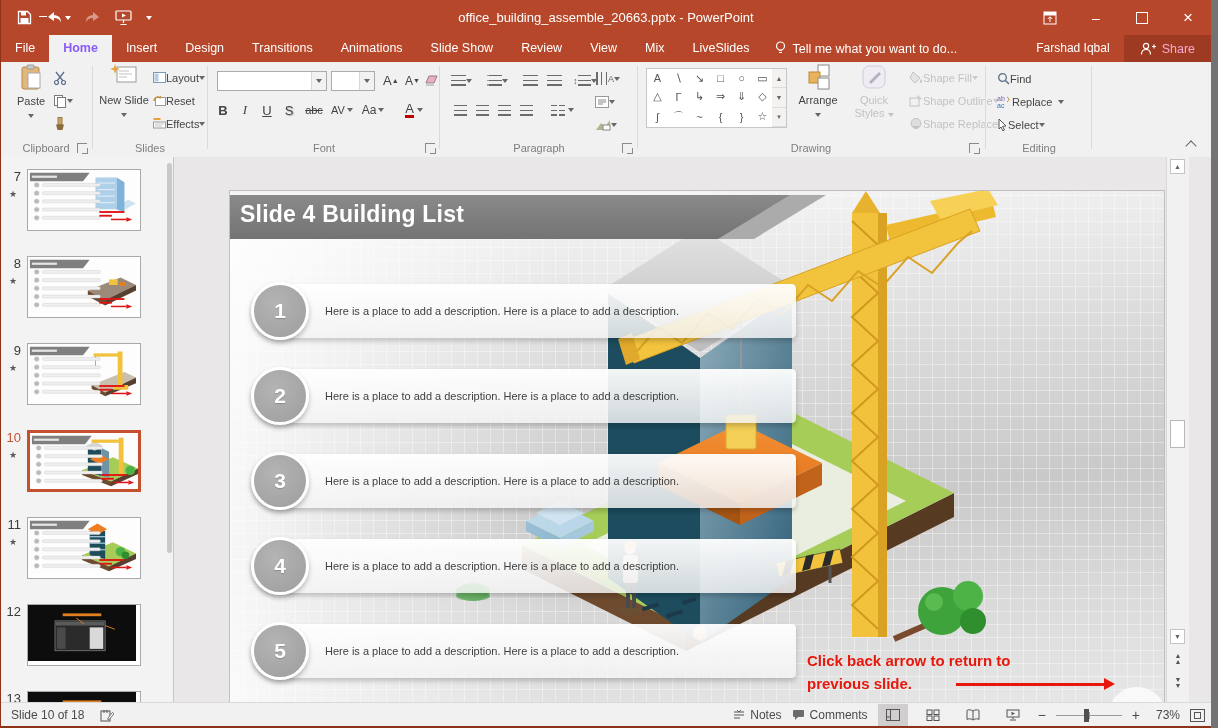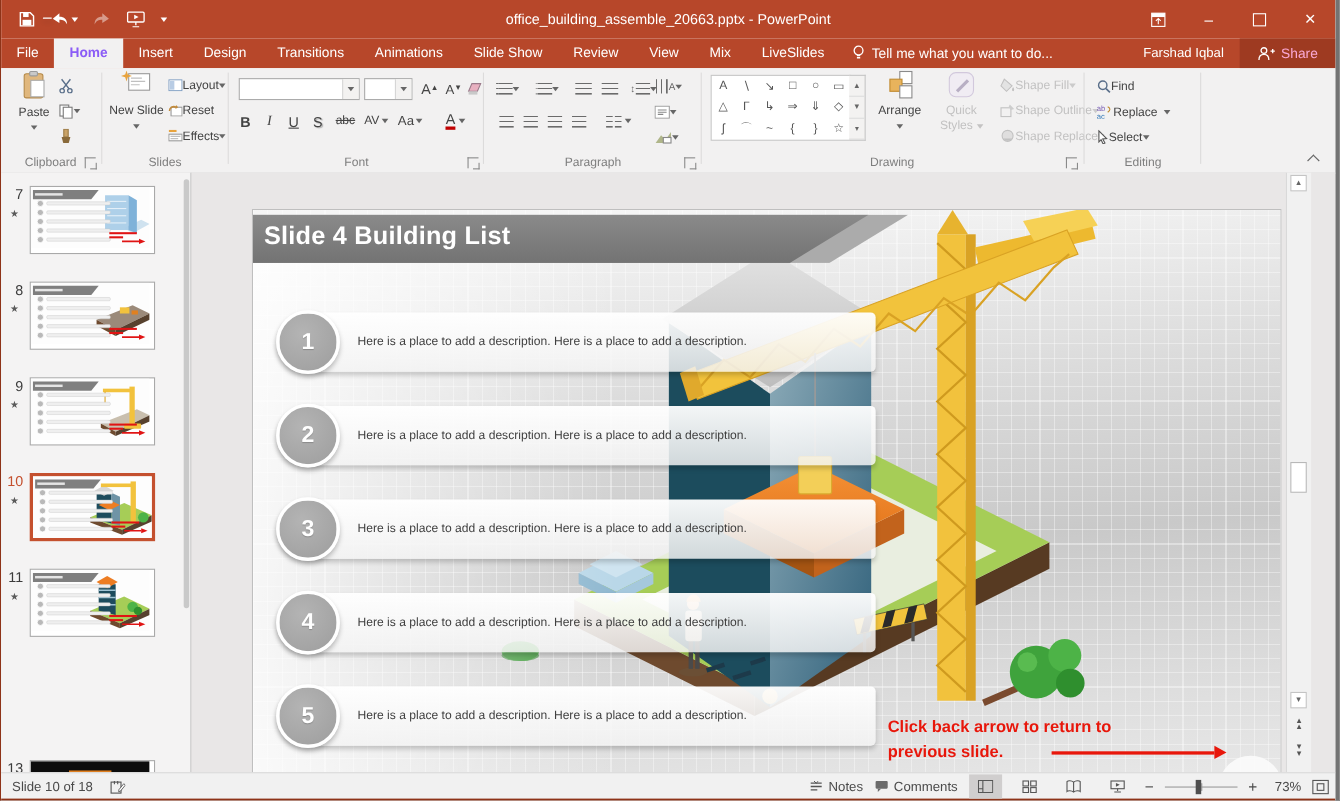--- a/index.html
+++ b/index.html
@@ -1,17 +1,17 @@
 <!DOCTYPE html>
 <html><head>
 <meta charset="utf-8">
 <style>
   html,body{margin:0;padding:0;background:#444;}
   #app{position:relative;width:1218px;height:728px;overflow:hidden;background:#fff;
-       font-family:"Liberation Sans",sans-serif;border-left:1px solid #8e3318;border-right:4px solid #737373;box-sizing:border-box;}
+       font-family:"Liberation Sans",sans-serif;border-left:1px solid #8e3318;border-right:7px solid #737373;box-sizing:border-box;}
   
   .titlebar{position:absolute;left:0;top:0;width:100%;height:35px;background:#b7472a;}
   .qat{position:absolute;left:16px;top:0;height:35px;display:flex;align-items:center;gap:14px;}
   .qbtn{display:flex;align-items:center;color:#fff;}
   .tb-title{position:absolute;left:0;right:0;top:0;height:35px;line-height:35px;text-align:center;color:#fff;font-size:13px;}
   .wincontrols{position:absolute;right:0;top:0;height:35px;display:flex;}
   .wbtn{width:46px;height:35px;display:flex;align-items:center;justify-content:center;color:#fff;font-size:14px;}
   .maxbox{width:10px;height:10px;border:1px solid #fff;}
   .dim{opacity:.45;}
   .mini-caret{width:0;height:0;border-left:3px solid transparent;border-right:3px solid transparent;border-top:4px solid #fff;}
@@ -615,20 +615,34 @@
               <circle cx="9" cy="42.400000000000006" r="3" fill="#b9b9b9" stroke="#fff" stroke-width=".8"></circle>
               <rect x="15" y="40.800000000000004" width="60" height="3.2" rx="1.2" fill="#efefef" stroke="#c8c8c8" stroke-width=".4"></rect>
               <circle cx="9" cy="51.2" r="3" fill="#b9b9b9" stroke="#fff" stroke-width=".8"></circle>
               <rect x="15" y="49.6" width="60" height="3.2" rx="1.2" fill="#efefef" stroke="#c8c8c8" stroke-width=".4"></rect>
               <rect x="74" y="44" width="26" height="2" fill="#e01414"></rect>
               <rect x="74" y="48" width="13" height="2" fill="#e01414"></rect>
               <line x1="86" y1="53" x2="102" y2="53" stroke="#e01414" stroke-width="1.6"></line>
               <polygon points="102,50.5 108,53 102,55.5" fill="#e01414"></polygon>
             </svg></div>
     </div>
+        <div class="thumb-row" style="top:447px">
+      <div class="tnum">12</div>
+
+      <div class="tbox"><svg viewBox="0 0 112 60" width="108" height="56" preserveAspectRatio="none">
+              <rect x="0" y="0" width="112" height="60" fill="#0d0d0d"></rect>
+              <rect x="36" y="9" width="40" height="3" fill="#e08020"></rect>
+              <rect x="28" y="17" width="52" height="32" fill="#2b2b2b" stroke="#808080" stroke-width=".8"></rect>
+              <rect x="29" y="18" width="50" height="4" fill="#5a5a5a"></rect>
+              <rect x="30" y="24" width="9" height="23" fill="#4a4a4a"></rect>
+              <rect x="64" y="24" width="14" height="23" fill="#d9d9d9"></rect>
+              <line x1="50" y1="14" x2="58" y2="20" stroke="#e08020"></line>
+              <line x1="80" y1="22" x2="90" y2="26" stroke="#e08020"></line>
+            </svg></div>
+    </div>
         <div class="thumb-row" style="top:534px">
       <div class="tnum">13</div>
 
       <div class="tbox"><svg viewBox="0 0 112 60" width="108" height="56" preserveAspectRatio="none">
               <rect x="0" y="0" width="112" height="60" fill="#0d0d0d"></rect>
               <rect x="36" y="9" width="40" height="3" fill="#e08020"></rect>
               <rect x="28" y="17" width="52" height="32" fill="#2b2b2b" stroke="#808080" stroke-width=".8"></rect>
               <rect x="29" y="18" width="50" height="4" fill="#5a5a5a"></rect>
               <rect x="30" y="24" width="9" height="23" fill="#4a4a4a"></rect>
               <rect x="64" y="24" width="14" height="23" fill="#d9d9d9"></rect>

